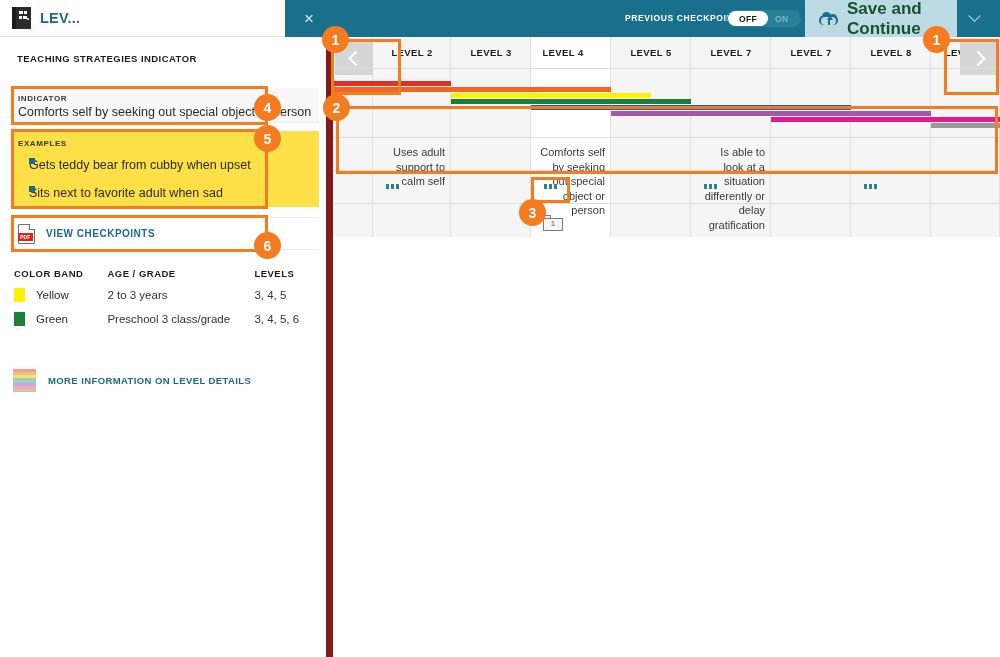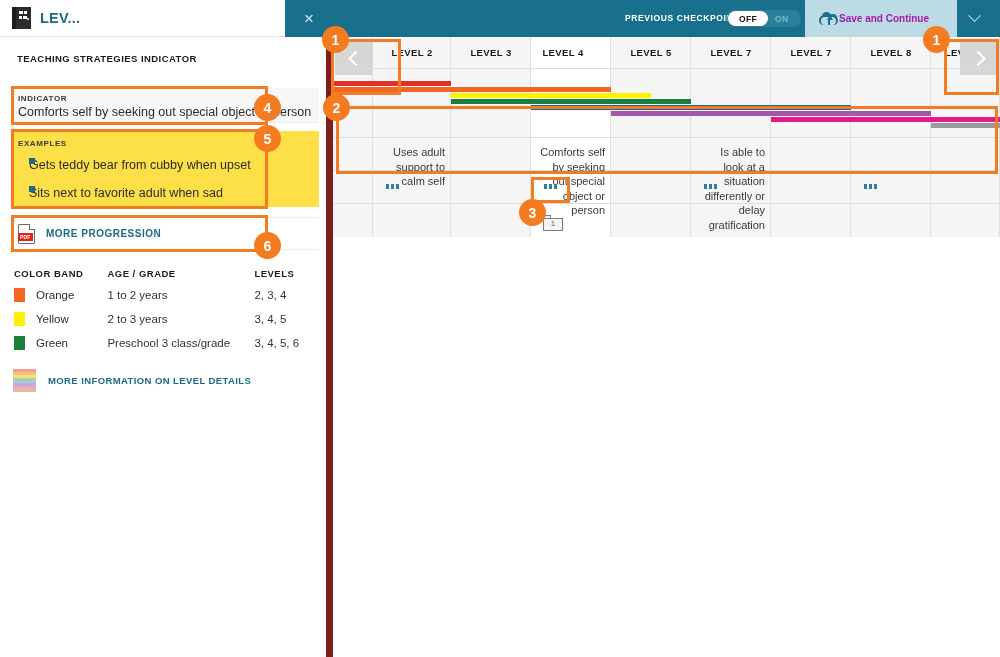--- a/index.html
+++ b/index.html
@@ -87,21 +87,21 @@
   #save-btn { position:absolute; left:472px; top:0; width:152px; height:37px; background:#bcdbe4;
       display:flex; align-items:center; }
   .cloud-icon { width:19px; height:14px; margin-left:14px; position:relative; flex:0 0 auto; }
   .cloud-icon .c { position:absolute; left:0; top:3px; width:19px; height:10px; background:#18708c; border-radius:6px 6px 5px 5px; }
   .cloud-icon .b1{ position:absolute; left:3px; top:0px; width:9px; height:9px; background:#18708c; border-radius:50%; }
   .cloud-icon .b2{ position:absolute; left:10px; top:2px; width:8px; height:8px; background:#18708c; border-radius:50%; }
   .cloud-icon .inner { position:absolute; left:2px; top:5px; width:15px; height:8px; background:#bcdbe4; border-radius:4px; }
   .cloud-icon .arrow { position:absolute; left:8px; top:3px; width:0; height:0;
       border-left:3.5px solid transparent; border-right:3.5px solid transparent; border-bottom:5px solid #18708c; }
   .cloud-icon .stem { position:absolute; left:8.5px; top:7px; width:2px; height:6px; background:#18708c; }
-  #save-label { margin-left:1px; font-size:10px; font-weight:bold; color:#a21caf; }
+  #save-label { margin-left:9px; font-size:17px; font-weight:bold; color:#14532d; }
   #save-caret { position:absolute; left:624px; top:0; width:34px; height:37px; display:flex; align-items:center; justify-content:center; }
   #save-caret .cv { width:9px; height:9px; border-right:1.8px solid #bcdbe4; border-bottom:1.8px solid #bcdbe4; transform:rotate(45deg) translate(-2px,-2px); }
   #close-btn { position:absolute; left:658px; top:0; width:42px; height:37px; display:flex; align-items:center; justify-content:center; color:#ffffff; font-size:18px; }
 
   
   #grid { position:absolute; left:333px; top:37px; width:667px; height:200px; background:#f5f5f5; }
   .gcol { position:absolute; top:0; height:200px; border-right:1px solid #e0e0e0; }
   .gcol.sel { background:#ffffff; }
   .hdr-cell { position:absolute; top:0; height:31px; display:flex; align-items:center; justify-content:center;
      font-size:9.5px; font-weight:bold; letter-spacing:.4px; color:#1a1a1a; }
@@ -165,36 +165,28 @@
       <span class="ex-bullet"></span>
       <span>Sits next to favorite adult when sad</span>
     </div>
   </div>
 
   <div class="panel-box" id="progression-box">
     <span class="pdf-icon">
       <span class="fold"></span>
         <span class="tag">PDF</span>
     </span>
-    <span id="progression-label">MORE PROGRESSION</span>
+    <span id="progression-label">VIEW CHECKPOINTS</span>
   </div>
 
   <div id="legend">
     <div class="lrow hrow">
       <div class="c1 hdr">COLOR BAND</div>
       <div class="c2 hdr">AGE / GRADE</div>
       <div class="c3 hdr">LEVELS</div>
-    </div>
-    <div class="lrow">
-      <div class="c1">
-          <span class="swatch" id="sw0" style="background: rgb(242, 101, 34);"></span>
-        <span class="band-name">Orange</span>
-        </div>
-      <div class="c2">1 to 2 years</div>
-      <div class="c3">2, 3, 4</div>
     </div>
     <div class="lrow">
       <div class="c1">
           <span class="swatch" id="sw1" style="background: rgb(255, 242, 0);"></span>
         <span class="band-name">Yellow</span>
         </div>
       <div class="c2">2 to 3 years</div>
       <div class="c3">3, 4, 5</div>
     </div>
     <div class="lrow">

